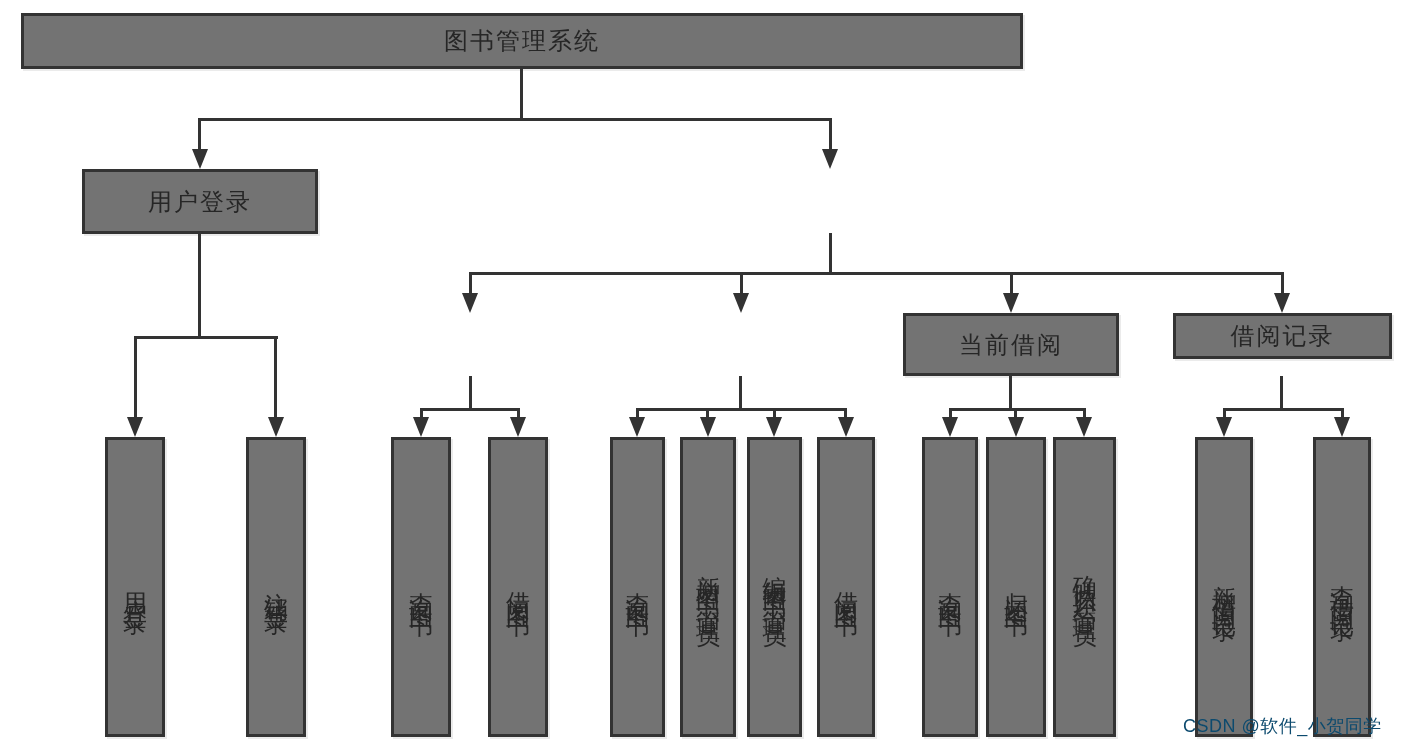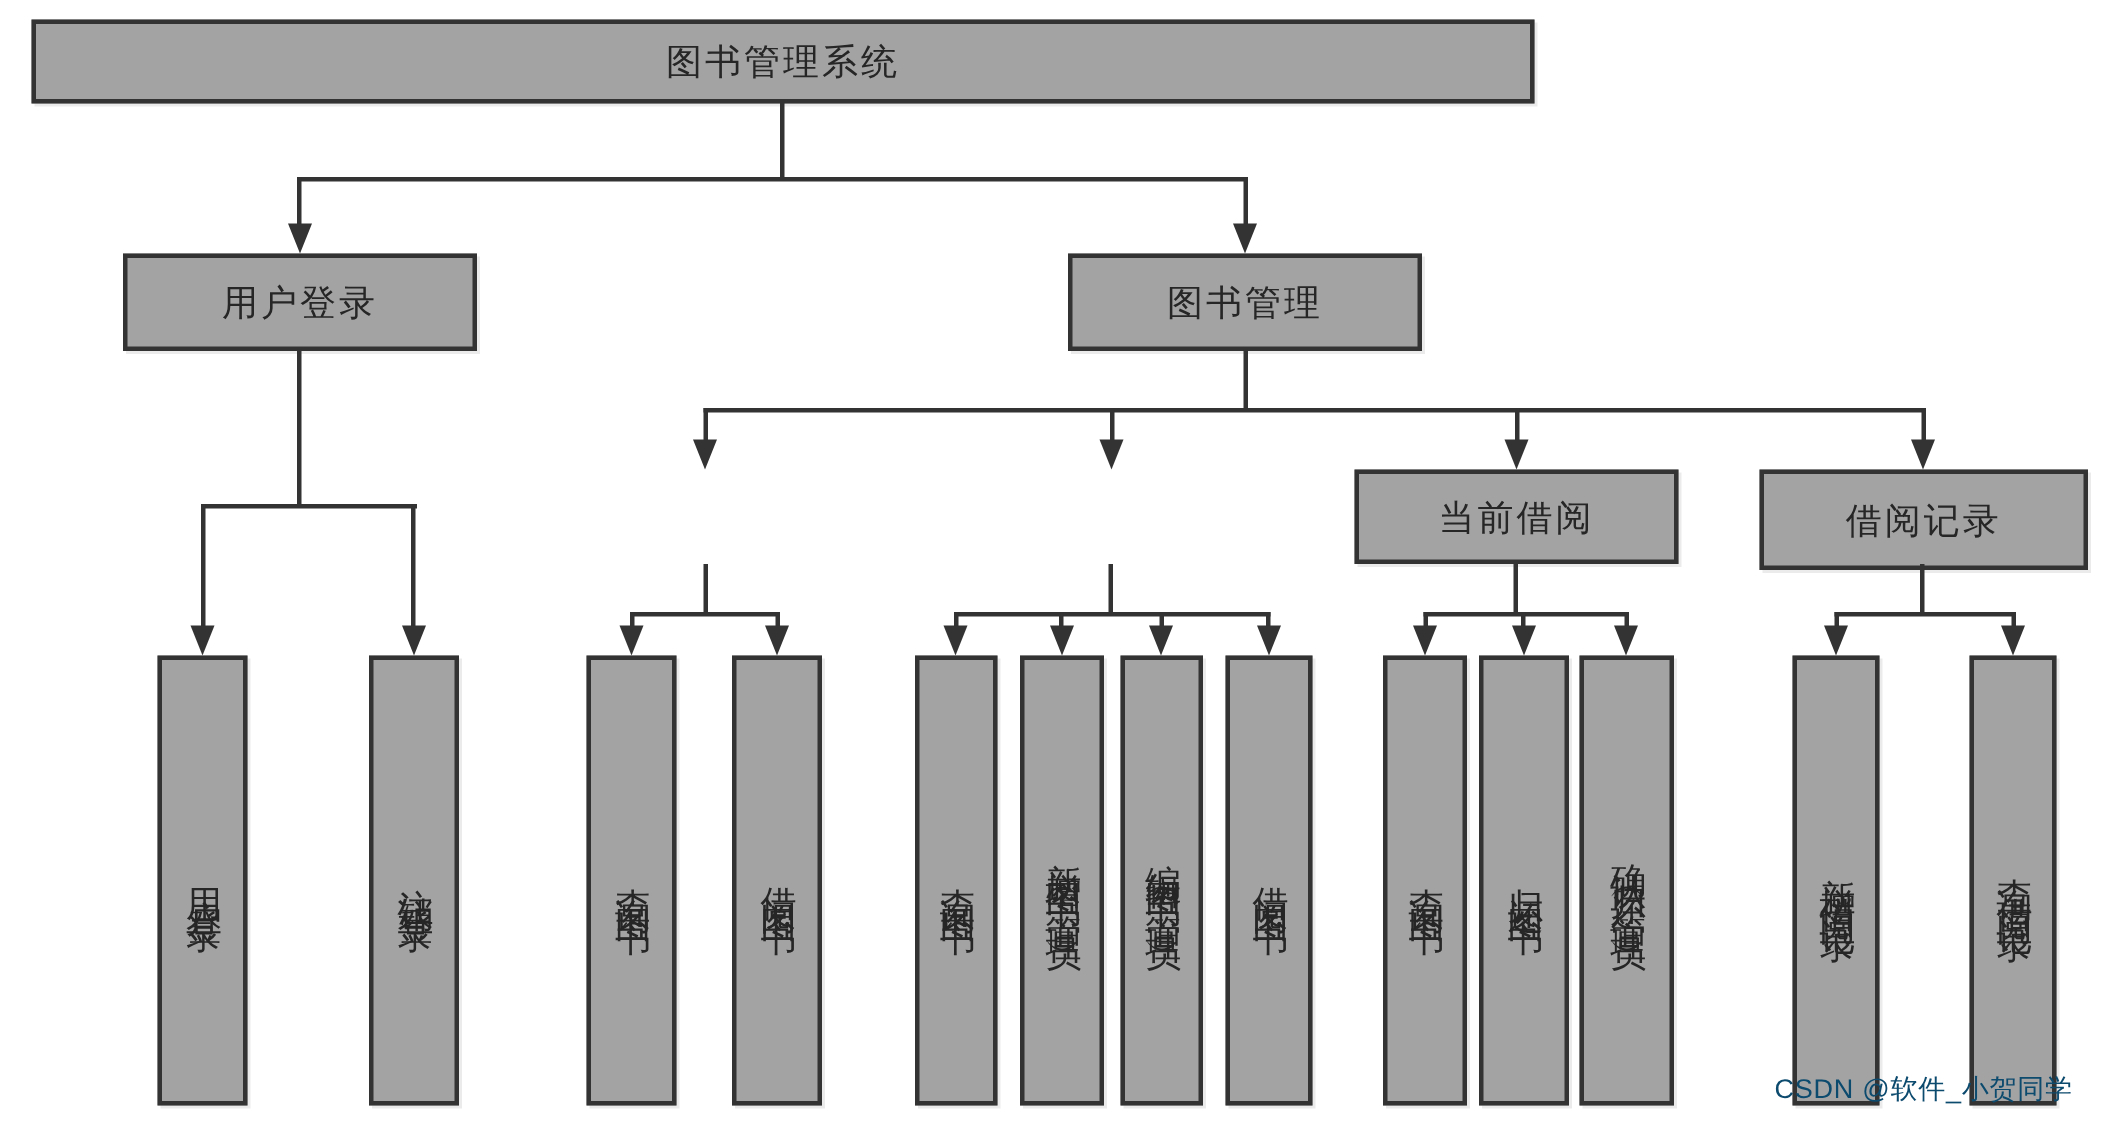--- a/index.html
+++ b/index.html
@@ -1,21 +1,21 @@
 <!DOCTYPE html>
 <html><head>
 <meta charset="utf-8">
 <style>
   html,body { margin:0; padding:0; background:#ffffff; }
   .canvas {
     position:relative; width:1405px; height:747px; background:#ffffff;
     font-family:"Liberation Sans","DejaVu Sans",sans-serif; overflow:hidden;
   }
   .box {
-    position:absolute; box-sizing:border-box; background:#a3a3a3;
+    position:absolute; box-sizing:border-box; background:#737373;
     border:3px solid #333333; display:flex; align-items:center; justify-content:center;
     font-size:24px; color:#262626; letter-spacing:2px; white-space:nowrap;
     box-shadow:2px 2px 0 rgba(0,0,0,0.08);
   }
   .leaf .vtext {
     writing-mode:vertical-rl; text-orientation:mixed;
     letter-spacing:7px; line-height:1; white-space:normal;
   }
   .ln { position:absolute; background:#333333; }
   .arrow {
@@ -34,31 +34,28 @@
 <div class="canvas">
 
   <div class="box" style="left:21px;top:13px;width:1002px;height:56px">
     <span>图书管理系统</span>
   </div>
 
   <div class="box" style="left:82px;top:169px;width:236px;height:65px">
     <span>用户登录</span>
   </div>
 
-  <div class="box" style="left:712px;top:169px;width:236px;height:65px">
-    <span>图书管理</span>
-  </div>
 
 
 
   <div class="box" style="left:903px;top:313px;width:216px;height:63px">
     <span>当前借阅</span>
   </div>
 
-  <div class="box" style="left:1173px;top:313px;width:219px;height:67px">
+  <div class="box" style="left:1173px;top:313px;width:219px;height:46px">
     <span>借阅记录</span>
   </div>
 
   <div class="box leaf" style="left:105px;top:437px;width:60px;height:300px">
     <span class="vtext">用户登录</span>
   </div>
 
   <div class="box leaf" style="left:246px;top:437px;width:60px;height:300px">
     <span class="vtext">注销登录</span>
   </div>

